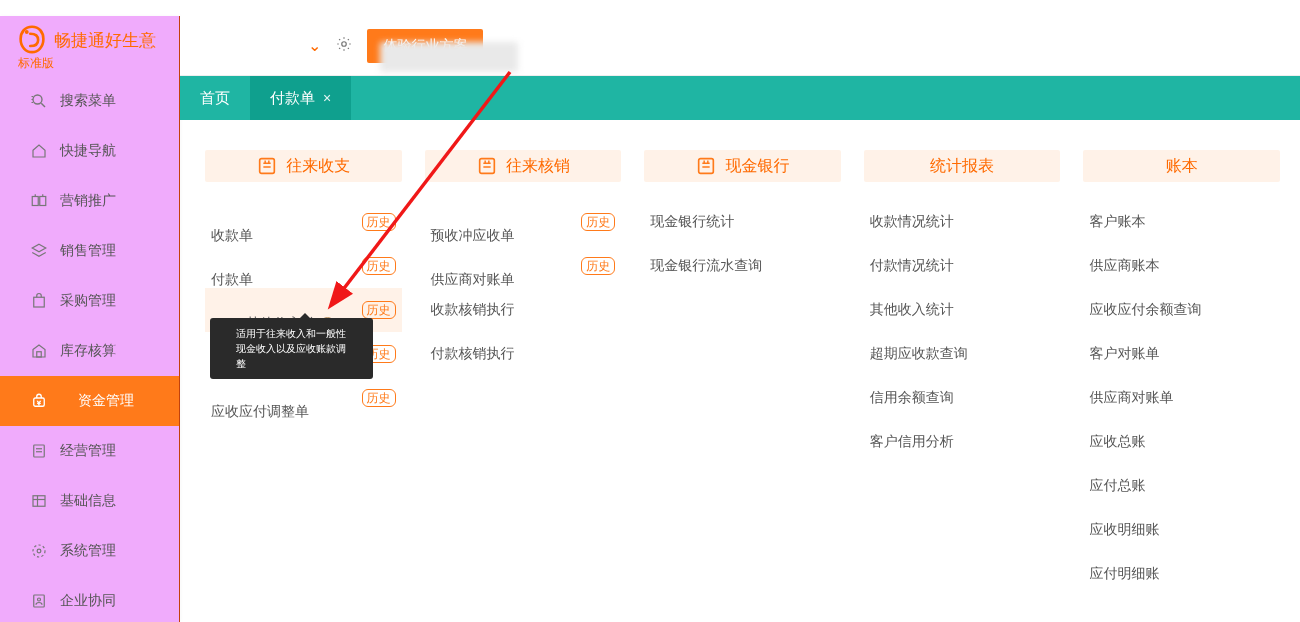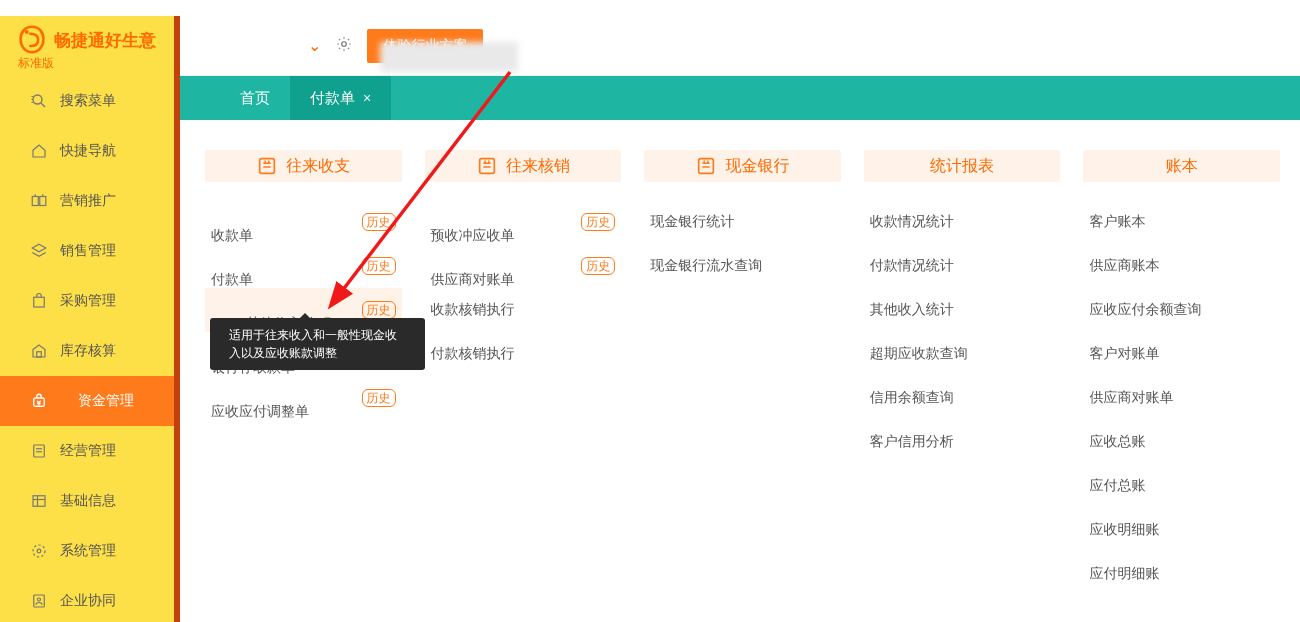--- a/index.html
+++ b/index.html
@@ -2,56 +2,56 @@
 <html><head>
 <meta charset="utf-8">
 <style>
   * { box-sizing: border-box; margin: 0; padding: 0; }
   body { font-family: "Microsoft YaHei", Arial, sans-serif; font-size: 14px; color: #555; background:#fff; width:1300px; height:622px; overflow:hidden; }
 
   .topbar-blur { position:absolute; left:200px; top:26px; width:138px; height:30px; background:#e9e9e9; filter:blur(3px); border-radius:2px; }
 
   .logo { position:absolute; left:18px; top:25px; display:flex; align-items:center; gap:8px; }
   .logo-mark { width:28px; height:30px; }
-  .logo-text { color:#ff6a00; font-weight:bold; font-size:17px;text-align:center; }
+  .logo-text { color:#ff6a00; font-weight:normal; font-size:17px;text-align:center; }
   .logo-sub { position:absolute; left:18px; top:55px; color:#ff6a00; font-size:12px; }
 
-  .sidebar { position:absolute; left:0; top:16px; width:180px; height:606px; background:#fde047; border-right:6px solid #c2410c; padding-top:60px; box-shadow:1px 0 4px rgba(0,0,0,.03);}
+  .sidebar { position:absolute; left:0; top:16px; width:180px; height:606px; background:#f0abfc; border-right:1px solid #c2410c; padding-top:60px; box-shadow:1px 0 4px rgba(0,0,0,.03);}
   .side-item { display:flex; align-items:center; gap:12px; height:50px; padding-left:30px; color:#555; cursor:pointer;}
   .side-item.active { background:#ff7a1a; color:#fff;gap:30px;}
   .side-item .ico { width:18px; height:18px; display:flex; align-items:center; justify-content:center;}
   .side-item .ico svg{width:18px;height:18px;}
   .side-item.active .ico svg *{stroke:#fff;}
   .side-item.active .ico svg rect, .side-item.active .ico svg circle{stroke:#fff;}
 
   .header { position:absolute; left:180px; top:16px; right:0; height:60px; background:#fff; display:flex; align-items:center; padding:0 18px; gap:14px; border-bottom:1px solid #eee;}
   .chev { color:#ff6a00; font-size:16px; margin-left:110px; }
   .gear { width:18px;height:18px; }
   .primary-btn { background:#ff7a1a; color:#fff; border:none; height:34px; padding:0 16px; font-size:14px; border-radius:2px; cursor:pointer;}
 
-  .tabs { position:absolute; left:180px; top:76px; right:0; height:44px; background:#1fb5a3; display:flex; align-items:stretch; color:#fff;padding-left:40px;}
+  .tabs { position:absolute; left:180px; top:76px; right:0; height:44px; background:#1fb5a3; display:flex; align-items:stretch; color:#fff;}
   .tab { display:flex; align-items:center; padding:0 20px; gap:8px; font-size:15px; cursor:pointer;}
   .tab.home { background:transparent;}
   .tab.active { background:#0fa08e;}
   .tab .close { font-size:14px; opacity:.9;}
 
   .content { position:absolute; left:185px; top:120px; right:0; bottom:0; padding:30px 20px; overflow:auto;}
   .cols { display:flex; gap:23px; }
   .col { width:200px;}
 
   .cat-head { height:32px; background:#fff2e8; border-radius:2px; display:flex; align-items:center; justify-content:center; gap:8px; color:#ff6a00; font-size:16px; margin-bottom:18px;}
   .cat-head .cicon{width:22px;height:22px;}
 
   .entry-row { display:flex; align-items:center; justify-content:space-between; height:44px; padding:0 6px; cursor:pointer;}
   .entry-row.hover { background:#fff2e8;padding-left:41px;}
   .entry-row .label { display:flex; align-items:center; gap:4px;margin-top:28px;}
   .hist { border:1px solid #ff7a1a; color:#ff7a1a; font-size:12px; padding:0 4px; border-radius:6px; line-height:16px;}
   .qmark { display:inline-flex; width:15px;height:15px; border:1px solid #b38a5a; border-radius:50%; font-size:10px; color:#b38a5a; align-items:center;justify-content:center;}
 
-  .tooltip { position:absolute; background:#2a2a2a; color:#fff; font-size:12px; padding:8px 19px; border-radius:3px; width:215px; line-height:1.5;}
+  .tooltip { position:absolute; background:#2a2a2a; color:#fff; font-size:10px; padding:8px 26px; border-radius:3px; width:163px; line-height:1.5;}
   .tooltip::before{content:"";position:absolute;top:-5px;left:90px;border-left:5px solid transparent;border-right:5px solid transparent;border-bottom:5px solid #2a2a2a;}
 
   .arrow-svg{position:absolute; pointer-events:none;}
 
   .plain-row { height:44px; display:flex; align-items:center; padding:0 6px; cursor:pointer;}
 </style>
 </head>
 <body>
 
 <div class="sidebar">

